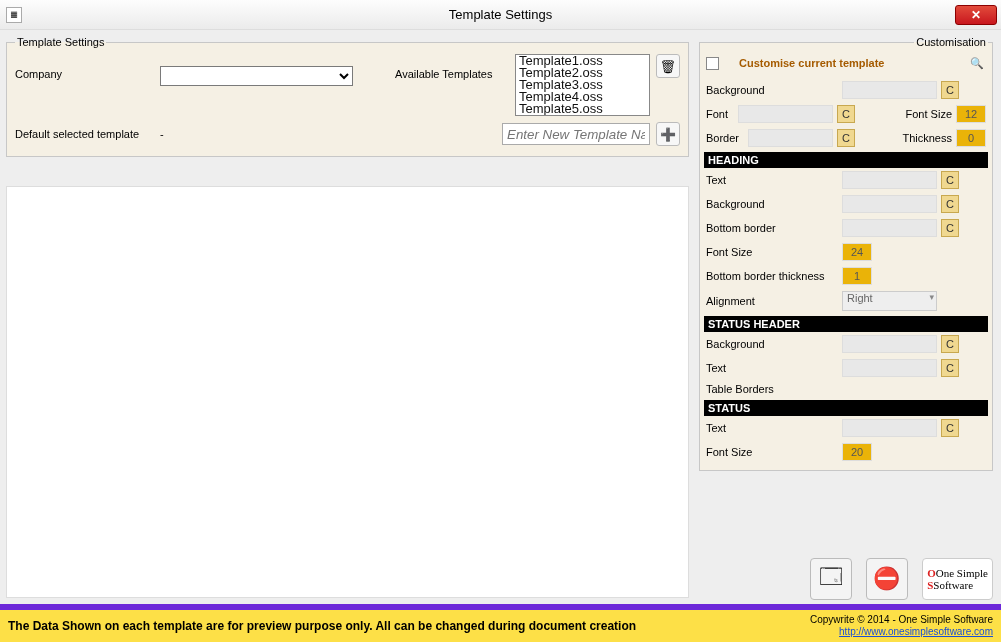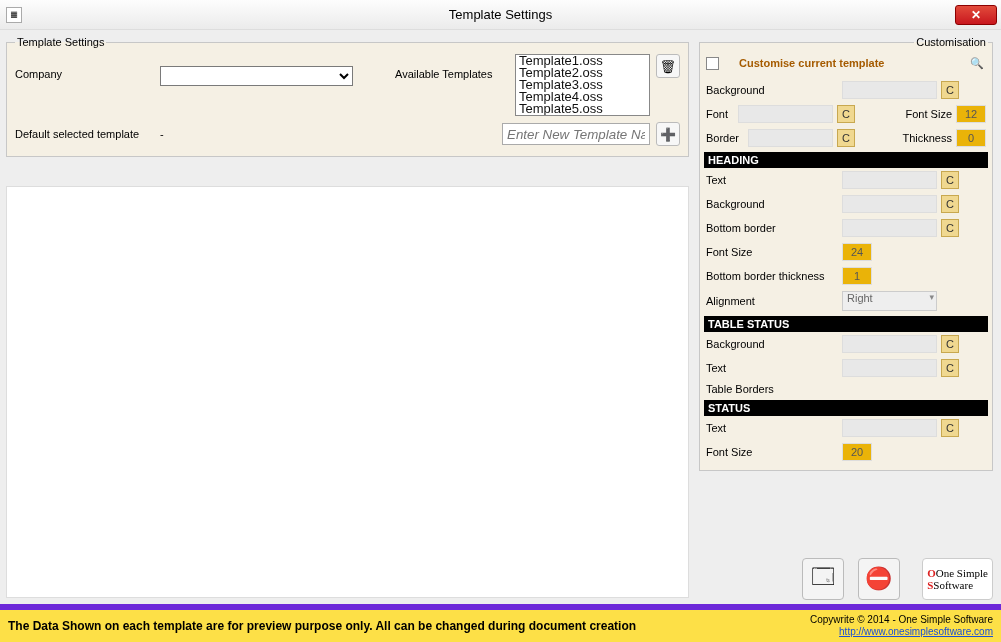--- a/index.html
+++ b/index.html
@@ -41,21 +41,21 @@
 .plabel { width:132px; }
 .swatch { width:95px; height:18px; background:#e8e8e8; border:1px solid #ddd; }
 .swatchS { width:30px; height:18px; background:#eab308; border:1px solid #ddd; text-align:center; line-height:16px; color:#555; }
 .cbtn { width:18px; height:18px; background:#f0d890; border:1px solid #c8a850; color:#333; display:flex; align-items:center; justify-content:center; font-size:11px; }
 .sel { width:95px; height:20px; border:1px solid #ccc; background:#eee; color:#666; padding-left:4px; display:flex; align-items:flex-start; justify-content:space-between; }
 .sel .arrow { font-size:9px; color:#888; padding-right:2px; }
 
 .bottomright { position:absolute; right:8px; bottom:4px; display:flex; align-items:flex-end; gap:14px; }
 .bigbtn { width:42px; height:42px; border:1px solid #bbb; border-radius:4px; background:#f4f4f4; display:flex; align-items:center; justify-content:center; font-size:22px; }
 .cancelx { color:#d22; }
-.logo { height:42px; display:flex; flex-direction:column; align-items:flex-start; justify-content:center; padding:2px 4px; border:1px solid #ccc; border-radius:4px; background:#fff; font-family: Georgia, serif; margin-left: 8px; }
+.logo { height:42px; display:flex; flex-direction:column; align-items:flex-start; justify-content:center; padding:2px 4px; border:1px solid #ccc; border-radius:4px; background:#fff; font-family: Georgia, serif; }
 .logo .o { color:#d22; font-weight:bold; }
 
 .footer { height:38px; border-top:6px solid #6d28d9; background:#fde047; display:flex; align-items:center; padding:12px 8px; }
 .footnote { font-weight:bold; font-size:12px; }
 .copy { margin-left:auto; text-align:right; font-size:10px; line-height:12px; }
 .copy a { color:#1a4fd6; }
 </style>
 </head>
 <body>
 
@@ -152,21 +152,21 @@
           <div class="swatchS">1</div>
         </div>
       <div class="proprow">
           <span class="plabel">Alignment</span>
           <div class="sel">
             <span>Right</span>
             <span class="arrow">▾</span>
           </div>
         </div>
 
-      <div class="sectionhdr">TABLE STATUS</div>
+      <div class="sectionhdr">STATUS HEADER</div>
       <div class="proprow">
           <span class="plabel">Background</span>
           <div class="swatch"></div>
           <div class="cbtn">C</div>
         </div>
       <div class="proprow">
           <span class="plabel">Text</span>
           <div class="swatch"></div>
           <div class="cbtn">C</div>
         </div>

